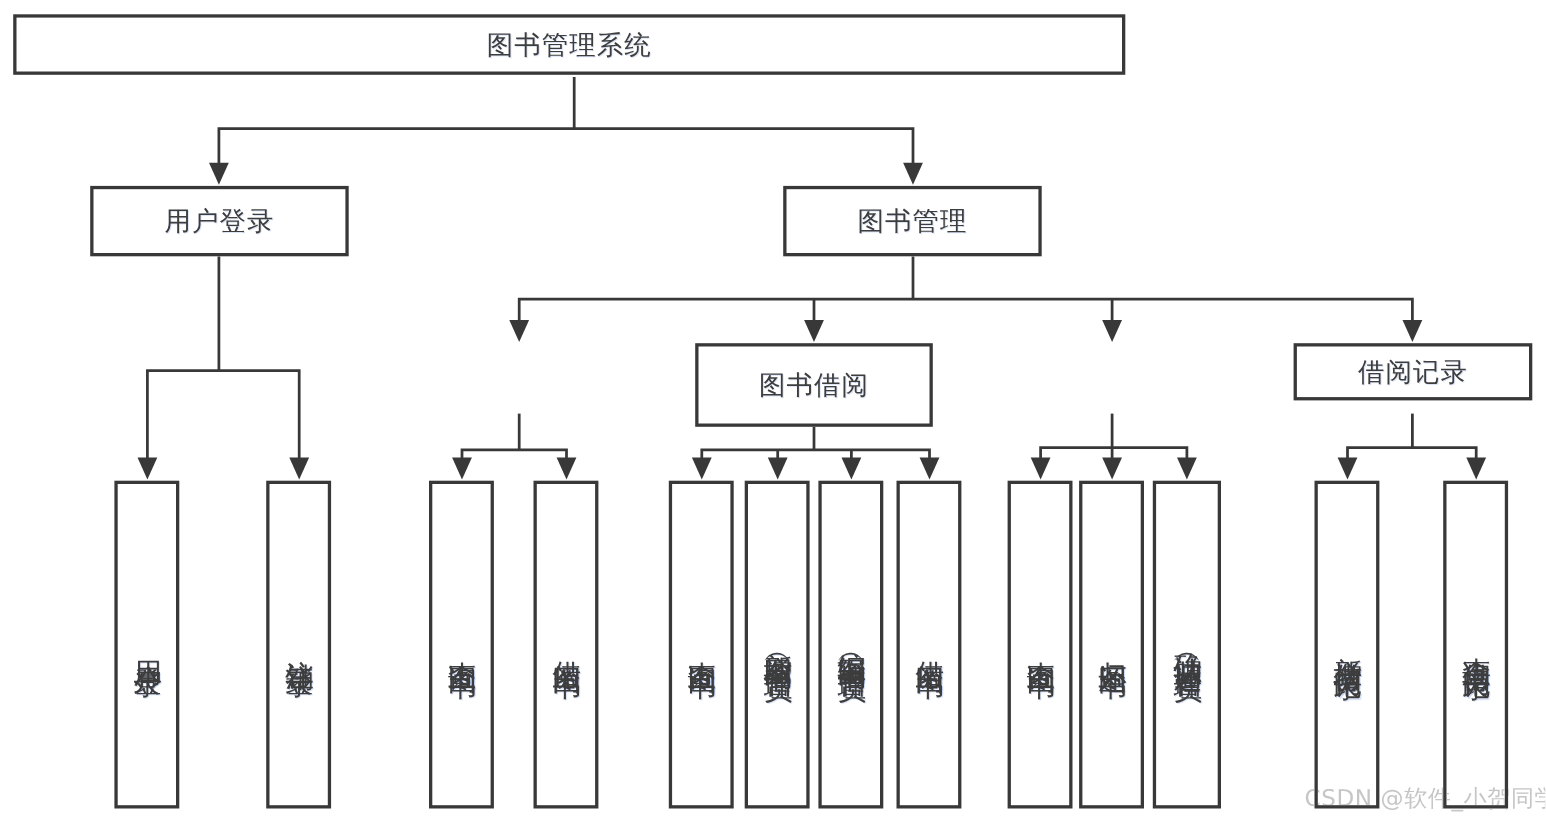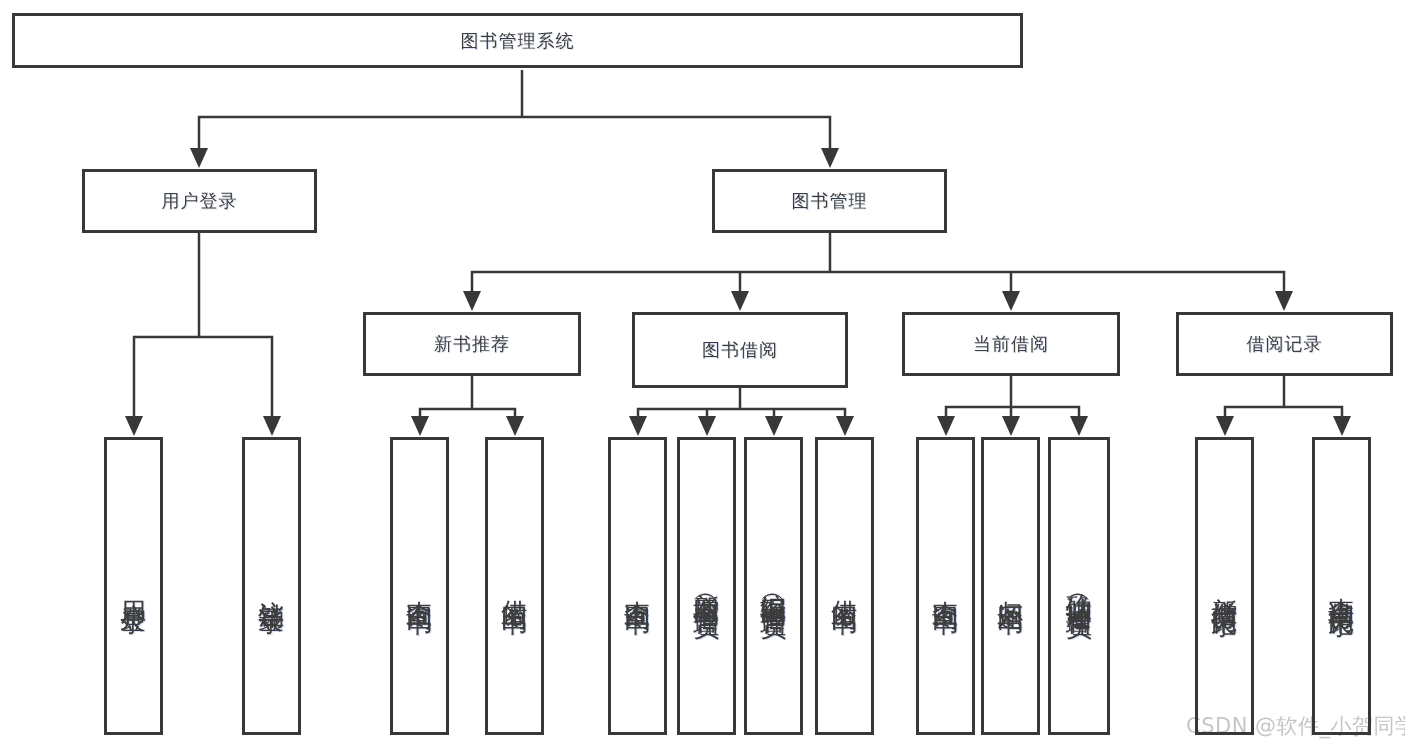--- a/index.html
+++ b/index.html
@@ -17,21 +17,21 @@
     box-sizing: border-box;
     background: #ffffff;
     border: 3px solid #383838;
     color: #3d3d3d;
     display: flex;
     align-items: center;
     justify-content: center;
     z-index: 2;
     text-shadow: 1px 1px 0 rgba(130,160,230,0.28);
   }
-  .node { font-size: 18px; letter-spacing: 1px; white-space: nowrap; }
+  .node { font-size: 24px; letter-spacing: 1px; white-space: nowrap; }
   .leaf { width: 59px; top: 437px; height: 298px; }
   .leaf .vtext {
     writing-mode: vertical-rl;
     text-orientation: mixed;
     font-size: 26px;
     letter-spacing: 3px;
     line-height: 1.1;
     white-space: nowrap;
   }
   .watermark {
@@ -101,24 +101,22 @@
       <polygon points="1216,416 1234,416 1225,436"></polygon>
       <polygon points="1333,416 1351,416 1342,436"></polygon>
     </g>
   </svg>
 
   <div class="node" style="left:12px; top:13px; width:1011px; height:55px;">图书管理系统</div>
 
   <div class="node" style="left:82px; top:169px; width:235px; height:64px;">用户登录</div>
   <div class="node" style="left:712px; top:169px; width:235px; height:64px;font-family:Liberation Mono, monospace;">图书管理</div>
 
-  <div class="node" style="left:363px; top:312px; width:218px; height:64px;">新书推荐</div>
   <div class="node" style="left:632px; top:312px; width:216px; height:76px;">图书借阅</div>
-  <div class="node" style="left:902px; top:312px; width:218px; height:64px;">当前借阅</div>
-  <div class="node" style="left:1176px; top:312px; width:217px; height:64px;">借阅记录</div>
+  <div class="node" style="left:1176px; top:312px; width:217px; height:52px;">借阅记录</div>
 
   <div class="leaf" style="left:104px;">
     <span class="vtext">用户登录</span>
   </div>
   <div class="leaf" style="left:242px;">
     <span class="vtext">注销登录</span>
   </div>
 
   <div class="leaf" style="left:390px;">
     <span class="vtext">查询图书</span>

